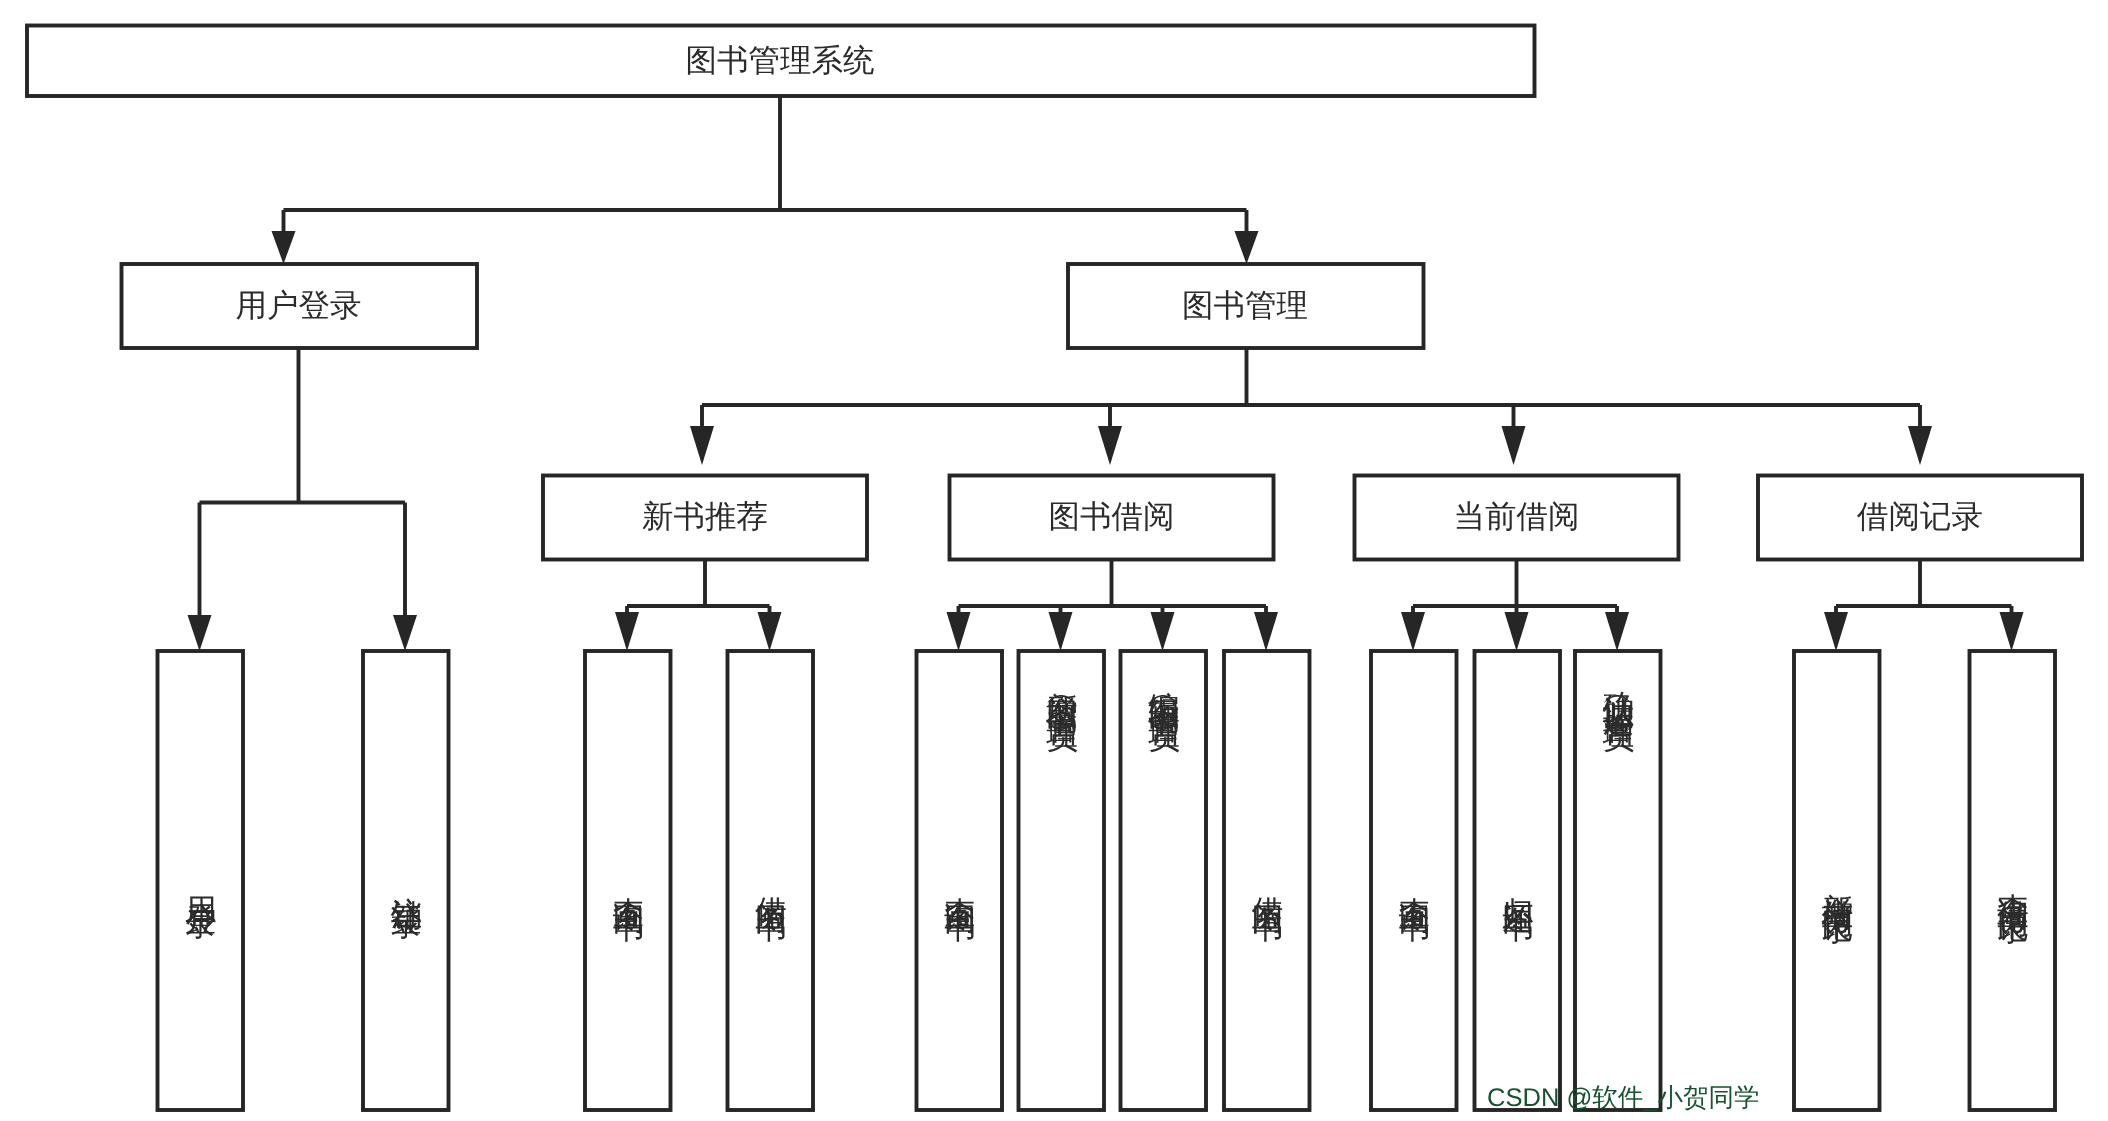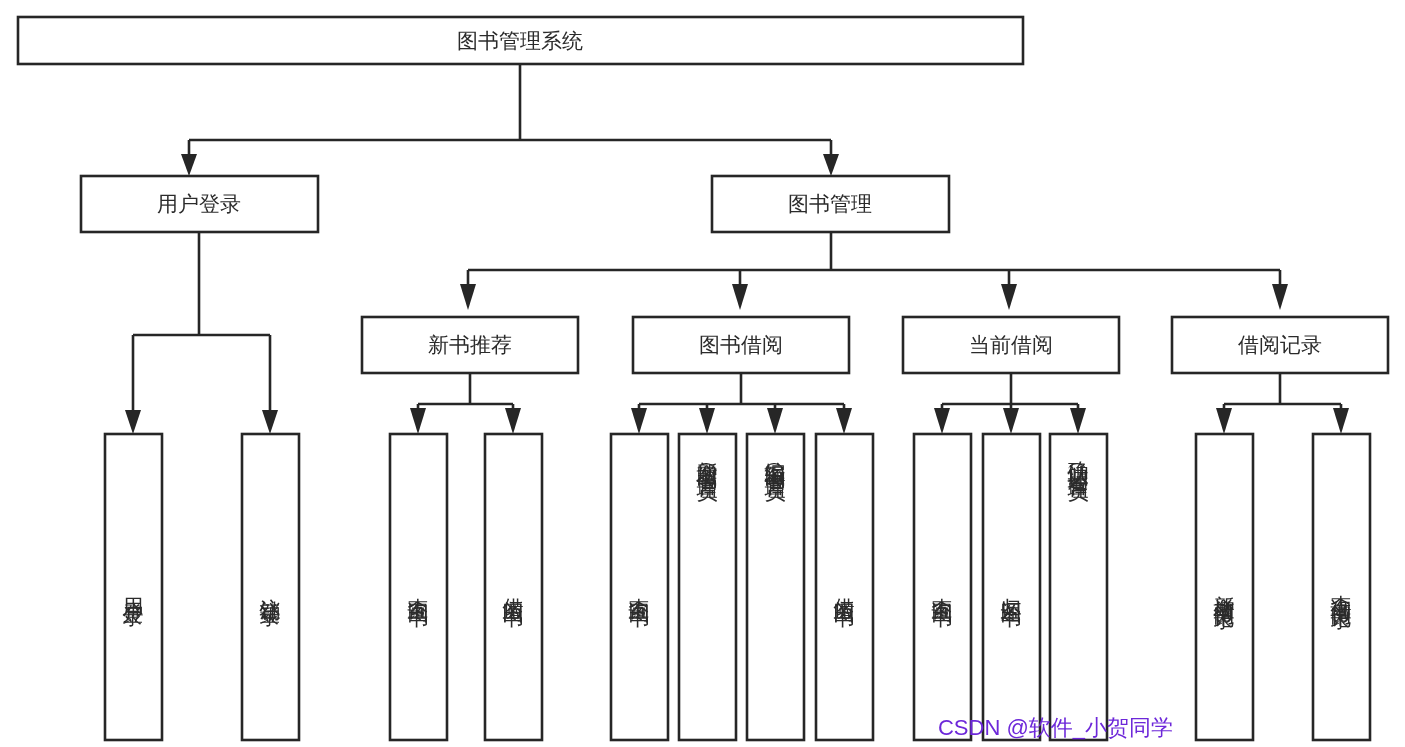--- a/index.html
+++ b/index.html
@@ -72,22 +72,22 @@
     justify-content: center;
     white-space: nowrap;
     pointer-events: none;
     user-select: none;
   }
   .watermark {
     position: absolute;
     right: 8px;
     bottom: 4px;
     font-family: "Liberation Sans", "DejaVu Sans", sans-serif;
-    font-size: 22px;
-    color: #6d28d9;
+    font-size: 17px;
+    color: #14532d;
     white-space: nowrap;
     user-select: none;
   }
 </style>
 </head>
 <body>
 
 <div id="diagram-root">
 
   <svg class="diagram-canvas" viewBox="0 0 1405 747">

